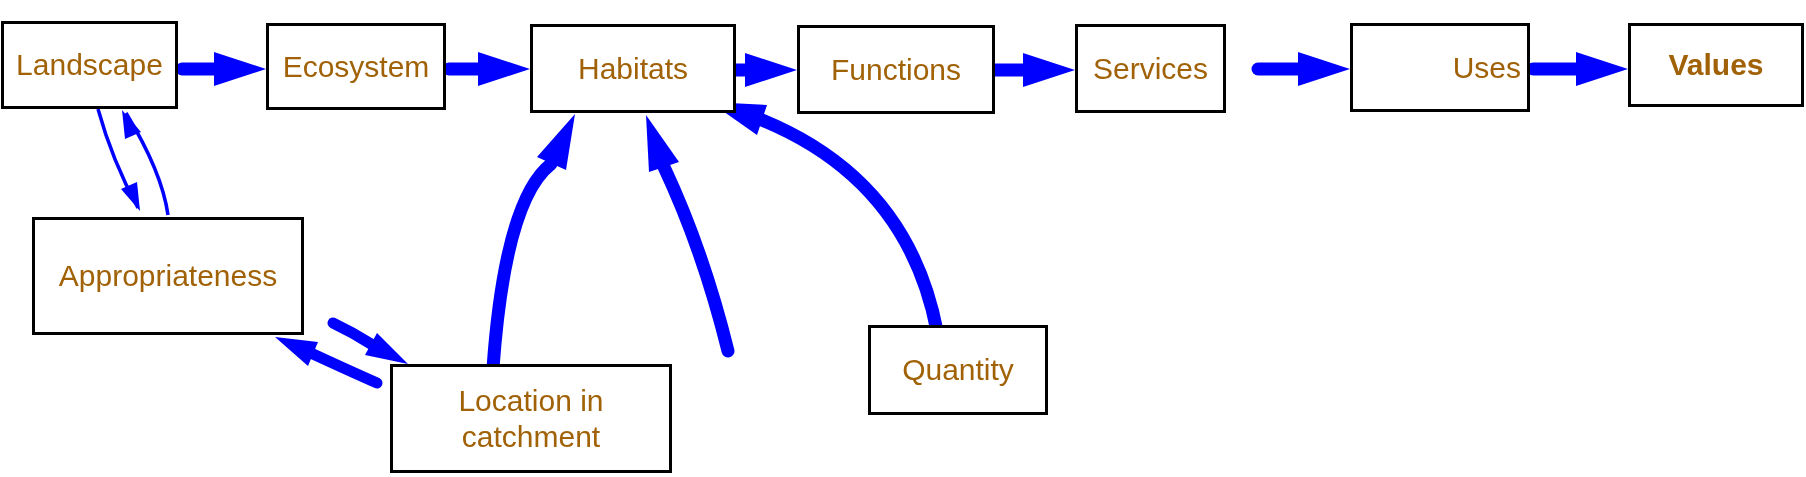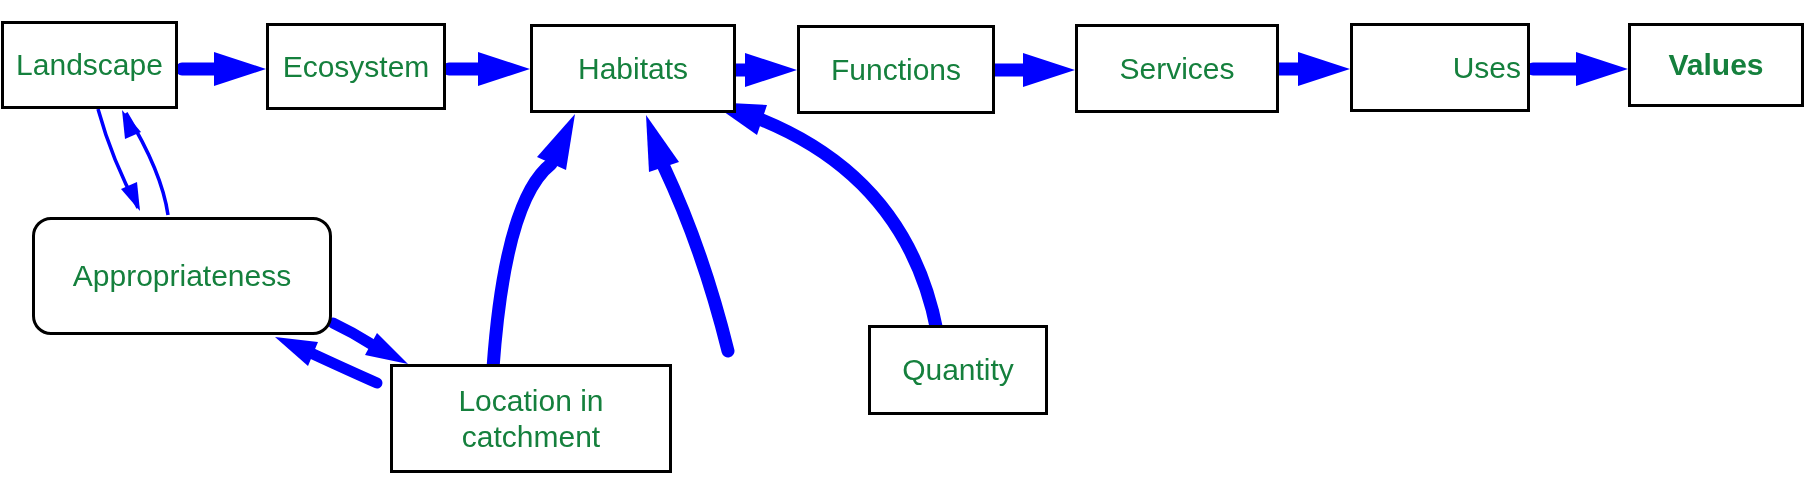--- a/index.html
+++ b/index.html
@@ -20,21 +20,21 @@
   .node {
     position: absolute;
     z-index: 2;
     box-sizing: border-box;
     background: #ffffff;
     border: 3px solid #000000;
     display: flex;
     align-items: center;
     justify-content: center;
     text-align: center;
-    color: #15803d;
+    color: #a16207;
     font-size: 30px;
     line-height: 1.2;
     padding: 2px 6px;
   }
   .edge path { fill: none; stroke: #0000ff; }
   .edge .shaft-thick { stroke-width: 13; stroke-linecap: round; }
   .edge .shaft-mid   { stroke-width: 11; stroke-linecap: round; }
   .edge .shaft-thin  { stroke-width: 3.5; stroke-linecap: butt; }
   .edge polygon { fill: #0000ff; stroke: none; }
 </style>
@@ -111,33 +111,33 @@
   </div>
 
   <div class="node" style="left:530px; top:24px; width:206px; height:89px;">
     <span>Habitats</span>
   </div>
 
   <div class="node" style="left:797px; top:25px; width:198px; height:89px;">
     <span>Functions</span>
   </div>
 
-  <div class="node" style="left:1075px; top:24px; width:204px; height:89px;align-items:center;">
+  <div class="node" style="left:1075px; top:24px; width:151px; height:89px;align-items:center;">
     <span>Services</span>
   </div>
 
   <div class="node" style="left:1350px; top:23px; width:180px; height:89px;justify-content:flex-end;">
     <span>Uses</span>
   </div>
 
   <div class="node" style="left:1628px; top:23px; width:176px; height:84px;font-weight:bold;">
     <span>Values</span>
   </div>
 
-  <div class="node" style="left:32px; top:217px; width:300px; height:118px;border-radius:19px;">
+  <div class="node" style="left:32px; top:217px; width:272px; height:118px;">
     <span>Appropriateness</span>
   </div>
 
   <div class="node" style="left:390px; top:364px; width:282px; height:109px;">
     <span>Location in catchment</span>
   </div>
 
 
   <div class="node" style="left:868px; top:325px; width:180px; height:90px;">
     <span>Quantity</span>

